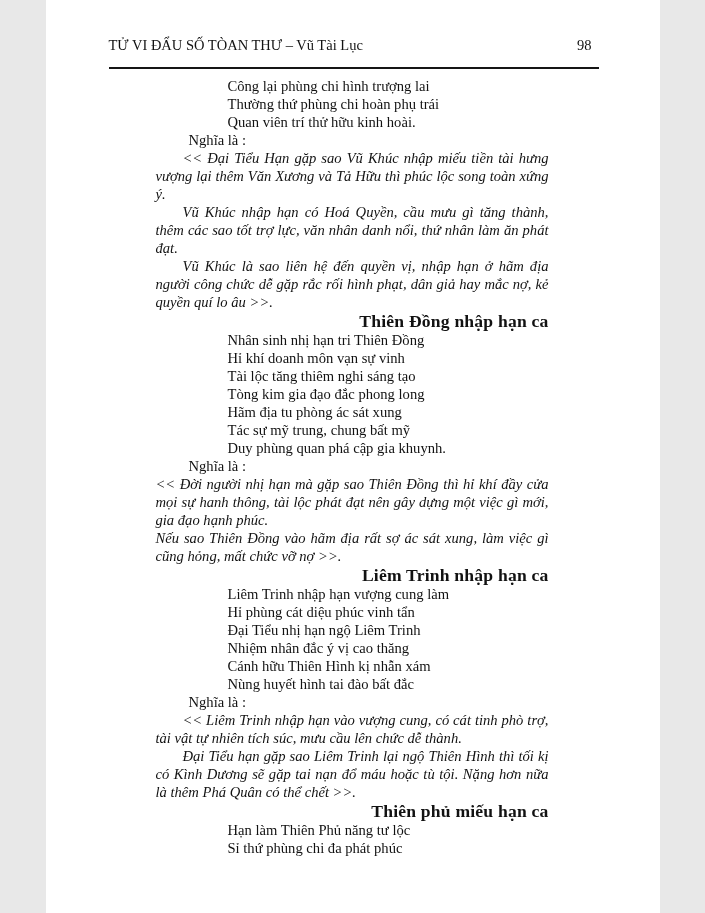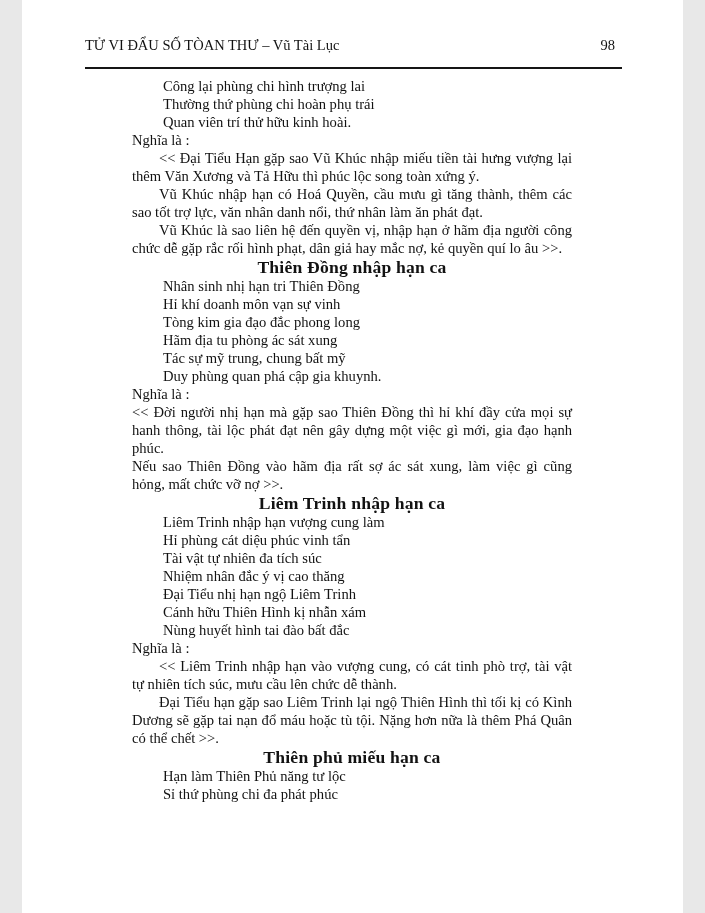--- a/index.html
+++ b/index.html
@@ -1,18 +1,18 @@
 <!DOCTYPE html>
 <html lang="vi"><head>
 <meta charset="utf-8">
 <style>
   html,body { margin:0; padding:0; background:#e8e8e8; }
   .page {
     position:relative;
-    width:661px; height:913px;
+    width:614px; height:913px;
     margin:0 auto;
     background:#ffffff;
     font-family:"Liberation Serif", serif;
     color:#121212;
     overflow:hidden;
   }
   .header-row {
     display:flex;
     justify-content:space-between;
     align-items:baseline;
@@ -24,32 +24,32 @@
     border:none;
     border-top:2px solid #151515;
     margin:13px 61px 0 63px;
   }
   .content {
     margin:8px 111px 0 110px;
     font-size:14.6px;
     line-height:18px;
   }
   .verse-line {
-    margin-left:31px;
+    margin-left:72px;
     text-align:left;
     white-space:nowrap;
   }
-  .meaning-label { text-align:left; }
-  .para { text-align:justify; }
+  .meaning-label { text-align:left;margin-left:33px; }
+  .para { text-align:justify;font-style:italic; }
   .para.indent { text-indent:27px; }
   .heading {
     font-size:17.6px;
     font-weight:bold;
     line-height:20px;
-    text-align:center;
+    text-align:right;
     letter-spacing:0.2px;
   }
 </style>
 </head>
 <body>
 
 <div class="page">
   <div class="header-row">
     <span>TỬ VI ĐẨU SỐ TÒAN THƯ – Vũ Tài Lục</span>
     <span>98</span>
@@ -62,35 +62,35 @@
         <div class="verse-line">Quan viên trí thử hữu kinh hoài.</div>
       </div>
       <div class="meaning-label">Nghĩa là :</div>
       <div class="para indent">&lt;&lt; Đại Tiểu Hạn gặp sao Vũ Khúc nhập miếu tiền tài hưng vượng lại thêm Văn Xương và Tả Hữu thì phúc lộc song toàn xứng ý.</div>
       <div class="para indent">Vũ Khúc nhập hạn có Hoá Quyền, cầu mưu gì tăng thành, thêm các sao tốt trợ lực, văn nhân danh nổi, thứ nhân làm ăn phát đạt.</div>
       <div class="para indent">Vũ Khúc là sao liên hệ đến quyền vị, nhập hạn ở hãm địa người công chức dễ gặp rắc rối hình phạt, dân giả hay mắc nợ, kẻ quyền quí lo âu &gt;&gt;.</div>
       <div class="heading">Thiên Đồng nhập hạn ca</div>
       <div class="verse">
         <div class="verse-line">Nhân sinh nhị hạn tri Thiên Đồng</div>
         <div class="verse-line">Hỉ khí doanh môn vạn sự vinh</div>
+        <div class="verse-line">Tài lộc tăng thiêm nghi sáng tạo</div>
         <div class="verse-line">Tòng kim gia đạo đắc phong long</div>
         <div class="verse-line">Hãm địa tu phòng ác sát xung</div>
         <div class="verse-line">Tác sự mỹ trung, chung bất mỹ</div>
         <div class="verse-line">Duy phùng quan phá cập gia khuynh.</div>
       </div>
       <div class="meaning-label">Nghĩa là :</div>
       <div class="para">&lt;&lt; Đời người nhị hạn mà gặp sao Thiên Đồng thì hỉ khí đầy cửa mọi sự hanh thông, tài lộc phát đạt nên gây dựng một việc gì mới, gia đạo hạnh phúc.</div>
       <div class="para">Nếu sao Thiên Đồng vào hãm địa rất sợ ác sát xung, làm việc gì cũng hỏng, mất chức vỡ nợ &gt;&gt;.</div>
       <div class="heading">Liêm Trinh nhập hạn ca</div>
       <div class="verse">
         <div class="verse-line">Liêm Trinh nhập hạn vượng cung làm</div>
         <div class="verse-line">Hỉ phùng cát diệu phúc vinh tẩn</div>
-        <div class="verse-line">Tài vật tự nhiên đa tích súc</div>
+        <div class="verse-line">Đại Tiểu nhị hạn ngộ Liêm Trinh</div>
         <div class="verse-line">Nhiệm nhân đắc ý vị cao thăng</div>
-        <div class="verse-line">Đại Tiểu nhị hạn ngộ Liêm Trinh</div>
         <div class="verse-line">Cánh hữu Thiên Hình kị nhẫn xám</div>
         <div class="verse-line">Nùng huyết hình tai đào bất đắc</div>
       </div>
       <div class="meaning-label">Nghĩa là :</div>
       <div class="para indent">&lt;&lt; Liêm Trinh nhập hạn vào vượng cung, có cát tinh phò trợ, tài vật tự nhiên tích súc, mưu cầu lên chức dễ thành.</div>
       <div class="para indent">Đại Tiểu hạn gặp sao Liêm Trinh lại ngộ Thiên Hình thì tối kị có Kình Dương sẽ gặp tai nạn đổ máu hoặc tù tội. Nặng hơn nữa là thêm Phá Quân có thể chết &gt;&gt;.</div>
       <div class="heading">Thiên phủ miếu hạn ca</div>
       <div class="verse">
         <div class="verse-line">Hạn làm Thiên Phủ năng tư lộc</div>
         <div class="verse-line">Sỉ thứ phùng chi đa phát phúc</div>

